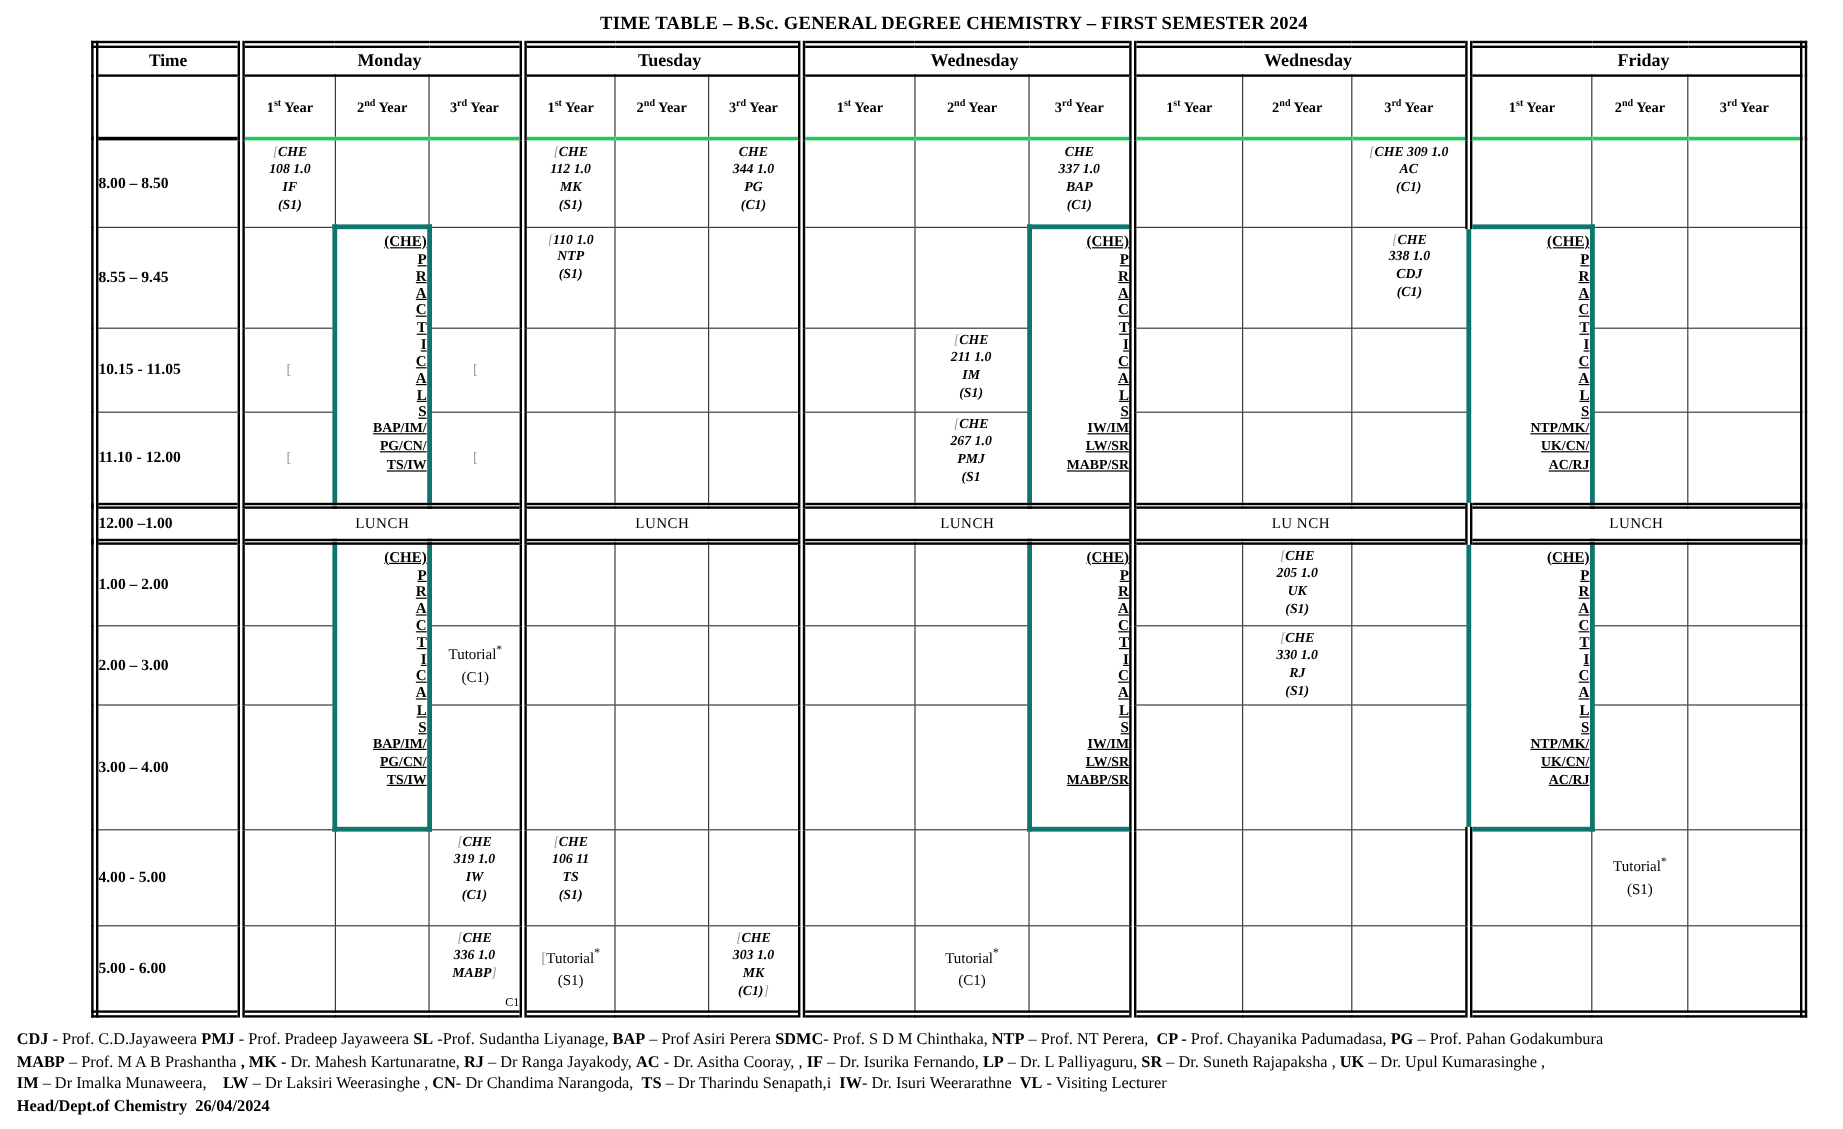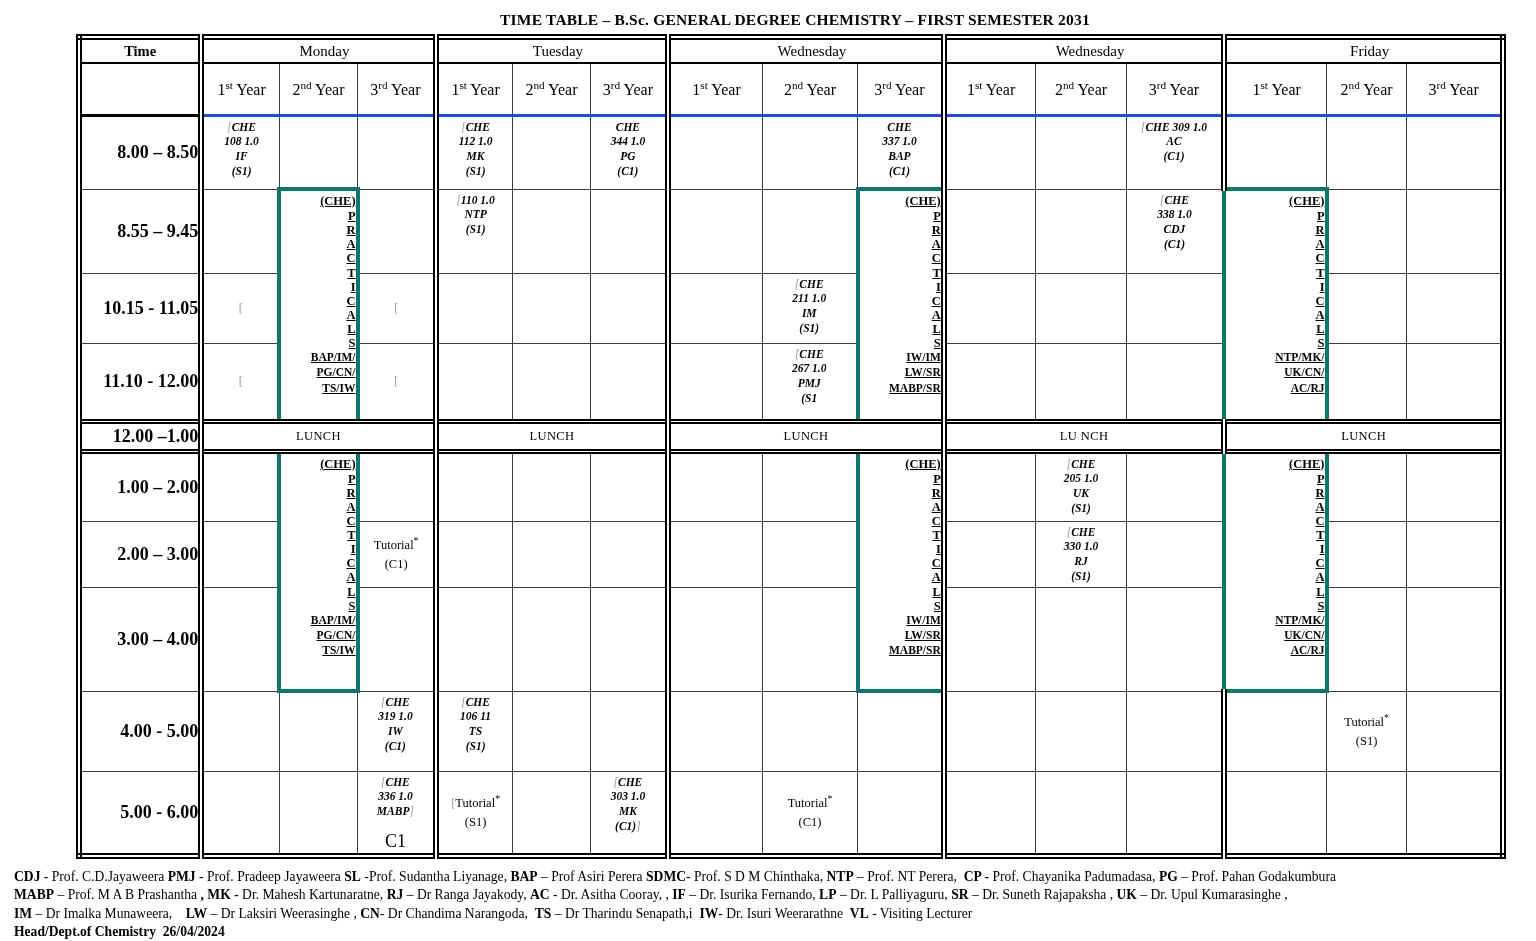--- a/index.html
+++ b/index.html
@@ -2,45 +2,45 @@
 <html><head>
 <meta charset="utf-8">
 <style>
   html,body{margin:0;padding:0;background:#fff;}
   body{width:1536px;height:941px;font-family:"Liberation Serif","DejaVu Serif",serif;color:#000;}
   .title{width:1434px;margin:11px 0 5px 78px;text-align:center;font-weight:bold;font-size:15.5px;letter-spacing:.2px;}
   table{border-collapse:collapse;table-layout:fixed;width:1430px;margin-left:76px;border:6px double #000;background:#fff;}
   th,td{border:1px solid #3c3c3c;padding:0;overflow:hidden;}
   .grpL{border-left:6px double #000;}
   th.timeHdr{font-size:14.5px;font-weight:bold;border-bottom:2px solid #000;border-right:6px double #000;}
-  th.dayHdr{font-size:15px;font-weight:normal;border-bottom:2px solid #000;padding-left:12px;}
+  th.dayHdr{font-size:15px;font-weight:bold;border-bottom:2px solid #000;padding-left:12px;}
   th.blankHdr{border-bottom:3px solid #000;border-right:6px double #000;}
-  th.yearHdr{font-size:16px;font-weight:normal;border-bottom:3px solid #1d4ed8;}
+  th.yearHdr{font-size:12px;font-weight:bold;border-bottom:3px solid #22c55e;}
   th.yearHdr sup{font-size:70%;}
-  td.timeCell{font-size:18px;font-weight:bold;text-align:right;vertical-align:middle;border-right:6px double #000;}
+  td.timeCell{font-size:13px;font-weight:bold;text-align:left;vertical-align:middle;border-right:6px double #000;}
   tr.lunchRow td{border-top:5px double #000;border-bottom:5px double #000;}
   td.lunch{text-align:center;font-size:12.5px;vertical-align:middle;letter-spacing:.4px;}
   td.course{vertical-align:top;text-align:center;font-weight:bold;font-style:italic;font-size:11.5px;line-height:1.28;padding-top:3px;}
   td.note{vertical-align:middle;text-align:center;font-size:12.5px;line-height:1.5;}
   td.markCell{vertical-align:middle;text-align:center;font-size:12px;}
   td.practical{border:4px solid #0f766e;vertical-align:top;text-align:right;padding-top:3px;text-decoration:underline;}
   .prHead{font-size:12.5px;font-weight:bold;line-height:1.2;}
   .prLetter{font-size:12.5px;font-weight:bold;line-height:1.13;}
   .prStaff{font-size:11.5px;font-weight:bold;line-height:1.32;}
-  .footNote{font-style:normal;font-weight:normal;font-size:18px;margin-top:11px;}
+  .footNote{font-style:normal;font-weight:normal;font-size:10px;margin-top:11px;text-align:right;}
   .brk{color:#9a9a9a;font-weight:normal;}
   sup.ast{font-size:78%;}
   .legend{margin:9px 8px 0 14px;font-size:13.6px;line-height:1.36;white-space:pre-wrap;}
   .legend b{font-weight:bold;}
   .signature{font-weight:bold;}
 </style>
 </head>
 <body>
 
-<div class="title">TIME TABLE – B.Sc. GENERAL DEGREE CHEMISTRY – FIRST SEMESTER 2031</div>
+<div class="title">TIME TABLE – B.Sc. GENERAL DEGREE CHEMISTRY – FIRST SEMESTER 2024</div>
 
 <table id="tt">
     <colgroup>
       <col style="width: 122px;">
       <col style="width: 78px;">
       <col style="width: 78px;">
       <col style="width: 78px;">
       <col style="width: 77px;">
       <col style="width: 77px;">
       <col style="width: 78px;">

